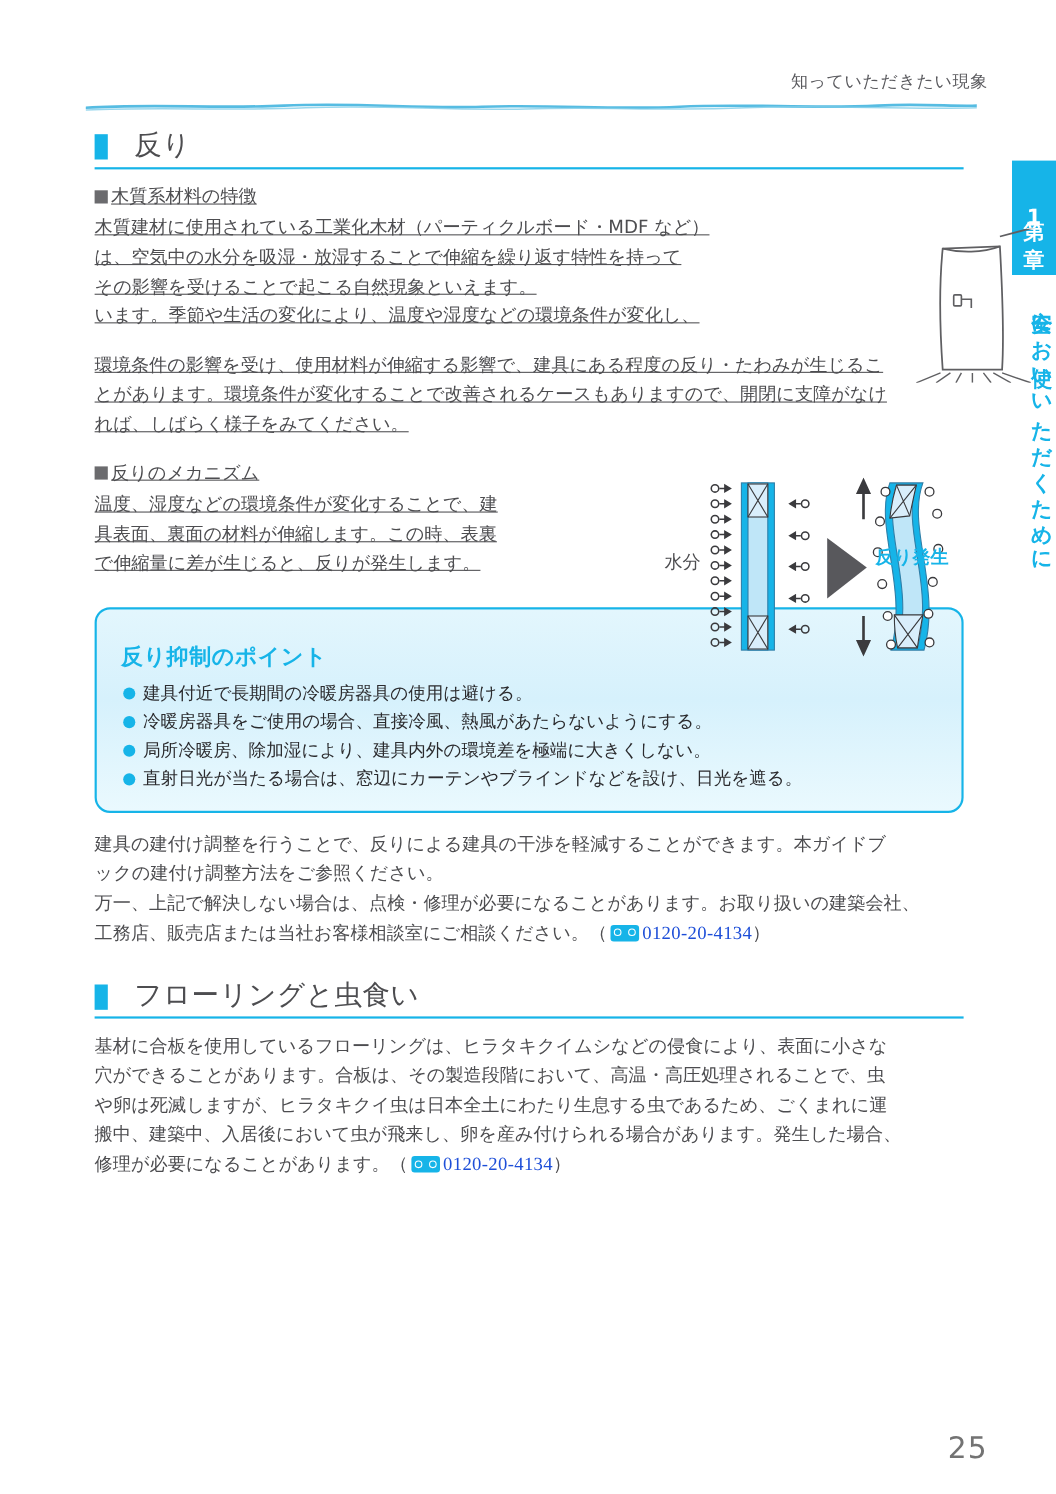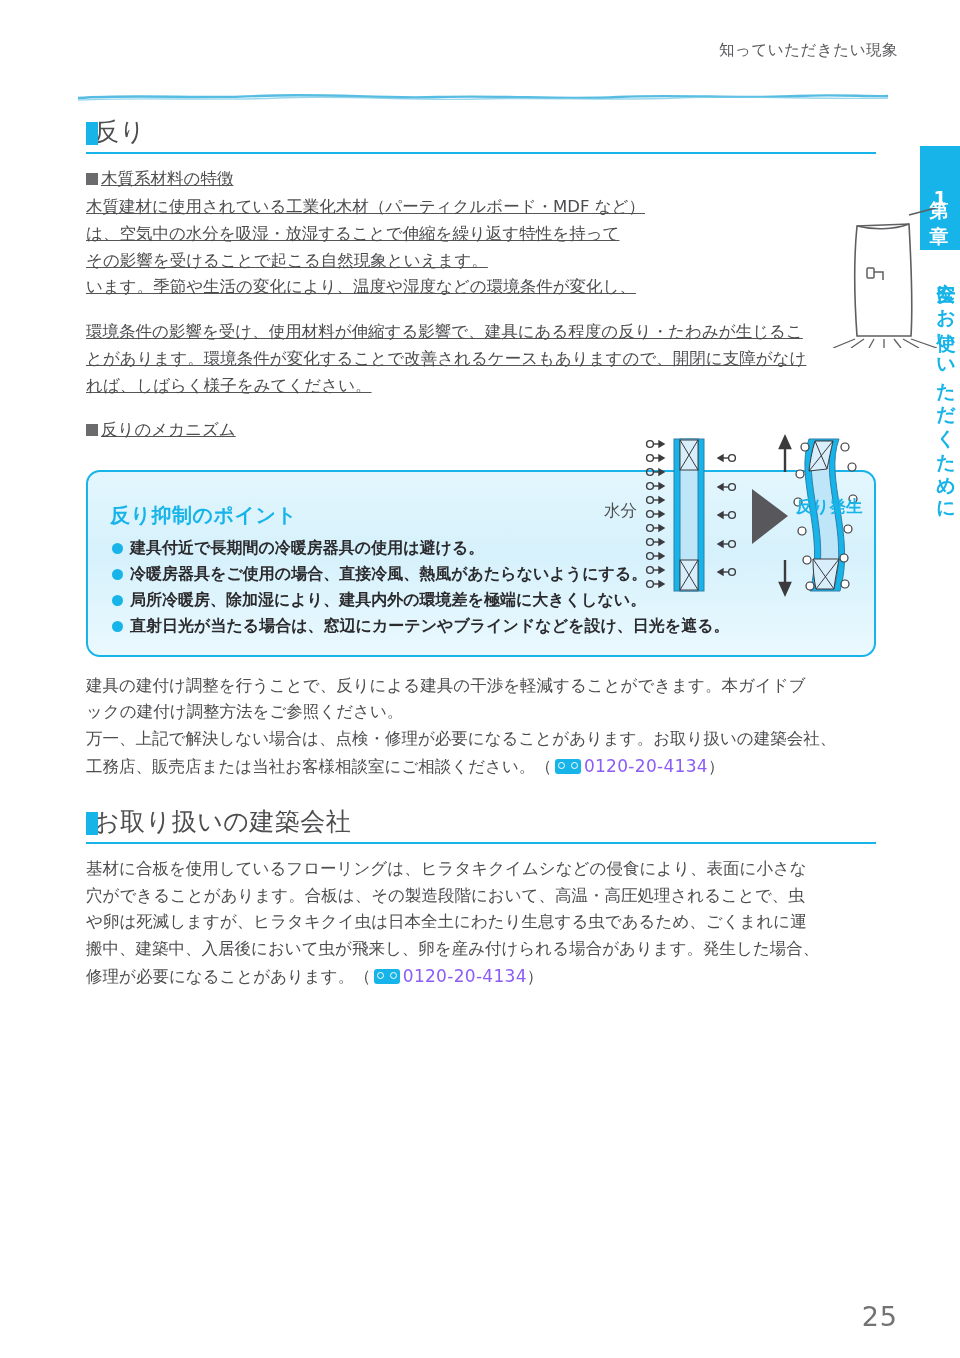--- a/index.html
+++ b/index.html
@@ -12,21 +12,21 @@
     height: 1358px;
     position: relative;
     font-family: "DejaVu Sans", "Liberation Sans", sans-serif;
     color: #555558;
     overflow: hidden;
   }
 
   
   .running-head {
     position: absolute;
-    top: 40px;
+    top: 64px;
     right: 62px;
     font-size: 15.5px;
     letter-spacing: 0.5px;
     color: #5a5a5e;
   }
   .rule-wrap {
     position: absolute;
     top: 92px;
     left: 78px;
     width: 810px;
@@ -74,21 +74,21 @@
   .content {
     position: absolute;
     left: 86px;
     top: 118px;
     width: 790px;
   }
 
   
   .section-head {
     position: relative;
-    padding-left: 8px;
+    padding-left: 36px;
     padding-bottom: 6px;
     border-bottom: 2px solid #16b4e8;
     margin-bottom: 12px;
   }
   .section-head .bar {
     position: absolute;
     left: 0;
     top: 4px;
     width: 12px;
     height: 23px;
@@ -174,43 +174,44 @@
   .tip-title {
     font-size: 20px;
     font-weight: bold;
     color: #16b4e8;
     margin: 0 0 6px 0;
     letter-spacing: 0.5px;
   }
   .tip-list { margin: 0; padding: 0; list-style: none; }
   .tip-list li {
     font-size: 16px;
-    font-weight: bold;
+    font-weight: normal;
     color: #2b2b2e;
     line-height: 1.62;
     padding-left: 20px;
     position: relative;
     white-space: nowrap;
   }
   .tip-list li::before {
     content: "";
     position: absolute;
     left: 2px;
     top: 8px;
     width: 11px;
     height: 11px;
     border-radius: 50%;
     background: #16b4e8;
   }
 
   
   .tel {
-    color: #8b5cf6;
+    color: #1d4ed8;
     font-weight: normal;
     white-space: nowrap;
+    font-family: Liberation Serif, serif;
   }
   .freedial {
     display: inline-block;
     width: 26px;
     height: 15px;
     background: #16b4e8;
     border-radius: 3px;
     vertical-align: -2px;
     position: relative;
     margin: 0 3px;
@@ -302,20 +303,25 @@
 
     <p class="para">
       <span class="ln">環境条件の影響を受け、使用材料が伸縮する影響で、建具にある程度の反り・たわみが生じるこ</span>
       <span class="ln">とがあります。環境条件が変化することで改善されるケースもありますので、開閉に支障がなけ</span>
       <span class="ln">れば、しばらく様子をみてください。</span>
     </p>
 
     <div class="block-spacer"></div>
 
     <p class="subhead"><span class="mark"></span><span>反りのメカニズム</span></p>
+    <p class="para">
+      <span class="ln">温度、湿度などの環境条件が変化することで、建</span>
+      <span class="ln">具表面、裏面の材料が伸縮します。この時、表裏</span>
+      <span class="ln">で伸縮量に差が生じると、反りが発生します。</span>
+    </p>
 
     <div class="mech-diagram">
       <span class="moist-label">水分</span>
       <span class="warp-label">反り発生</span>
 
       <svg width="375" height="170" viewBox="0 0 375 170">
 
         <g>
           <g stroke="#3b3b3e" stroke-width="1.4" fill="none">
             <circle cx="146" cy="10" r="3.4"></circle>
@@ -438,21 +444,21 @@
     <span class="ln">建具の建付け調整を行うことで、反りによる建具の干渉を軽減することができます。本ガイドブ</span>
     <span class="ln">ックの建付け調整方法をご参照ください。</span>
     <span class="ln">万一、上記で解決しない場合は、点検・修理が必要になることがあります。お取り扱いの建築会社、</span>
     <span class="ln">
       <span>工務店、販売店または当社お客様相談室にご相談ください。（</span><span class="tel"><span class="freedial"></span><span class="tel-num">0120-20-4134</span></span><span>）</span>
     </span>
   </p>
 
   <div class="section-head" style="margin-top:28px;">
     <span class="bar"></span>
-    <h2>お取り扱いの建築会社</h2>
+    <h2>フローリングと虫食い</h2>
   </div>
 
   <p class="para">
     <span class="ln">基材に合板を使用しているフローリングは、ヒラタキクイムシなどの侵食により、表面に小さな</span>
     <span class="ln">穴ができることがあります。合板は、その製造段階において、高温・高圧処理されることで、虫</span>
     <span class="ln">や卵は死滅しますが、ヒラタキクイ虫は日本全土にわたり生息する虫であるため、ごくまれに運</span>
     <span class="ln">搬中、建築中、入居後において虫が飛来し、卵を産み付けられる場合があります。発生した場合、</span>
     <span class="ln">
       <span>修理が必要になることがあります。（</span><span class="tel"><span class="freedial"></span><span class="tel-num">0120-20-4134</span></span><span>）</span>
     </span>

